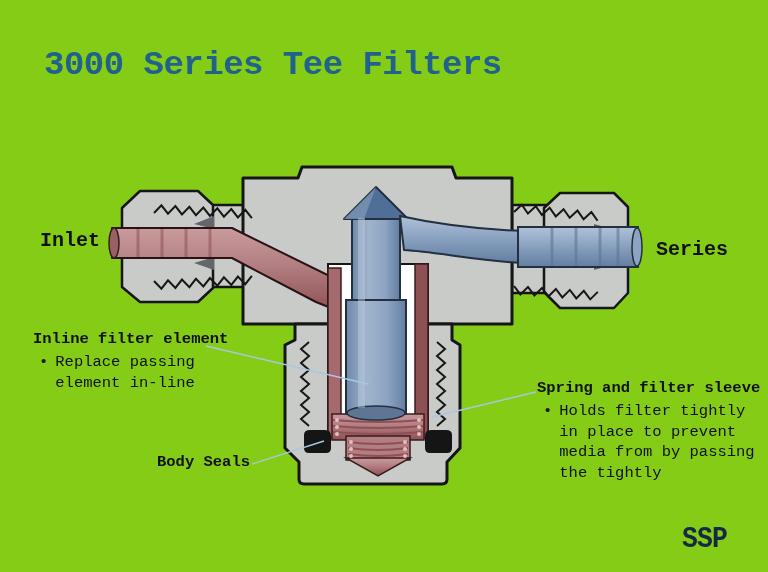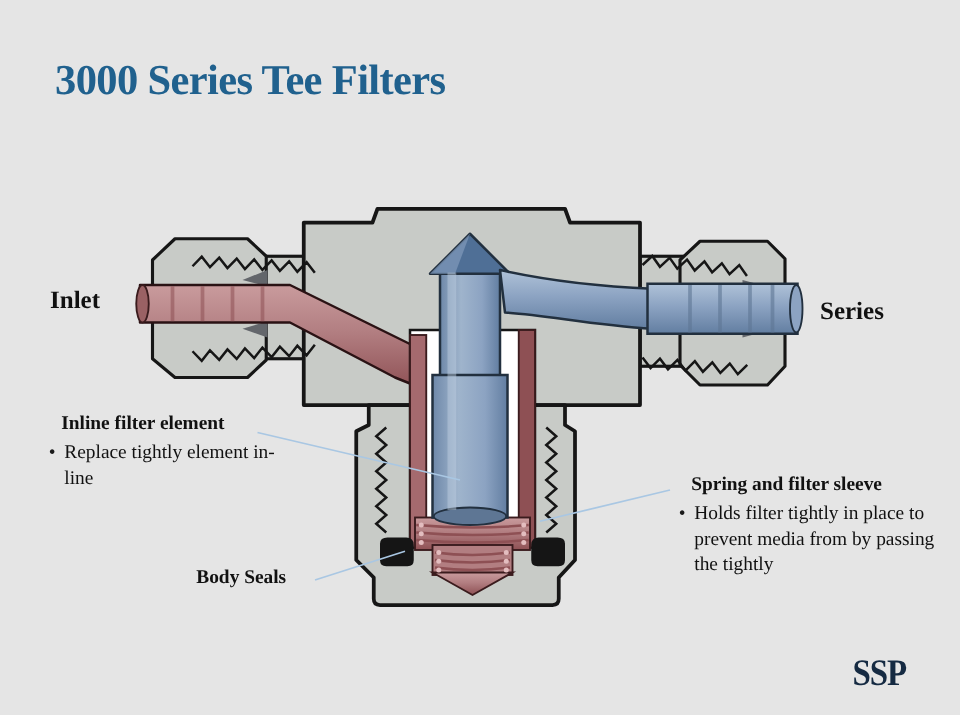--- a/index.html
+++ b/index.html
@@ -1,27 +1,27 @@
 <!DOCTYPE html>
 <html><head>
 <meta charset="utf-8">
 <style>
   html,body{margin:0;padding:0;background:#ffffff;}
   #slide{
-    position:relative;width:768px;height:572px;background:#e5e5e5;overflow:hidden;
-    font-family:Liberation Serif, serif;color:#1a1a1a;
+    position:relative;width:768px;height:572px;background:#84cc16;overflow:hidden;
+    font-family:Liberation Mono, monospace;color:#1a1a1a;
   }
   .abs{position:absolute;}
   #title{
     left:44px;top:46px;font-size:34px;font-weight:700;letter-spacing:-0.5px;
     color:#20618E;white-space:nowrap;
   }
   .port-label{font-size:20px;font-weight:700;color:#111;white-space:nowrap;}
   .callout{line-height:1.3;}
-  .callout .head{font-size:15.5px;font-weight:700;color:#111;margin-left:16px;}
+  .callout .head{font-size:15.5px;font-weight:700;color:#111;}
   .bullet-row{display:flex;align-items:flex-start;margin-top:3px;}
   .bullet-row .dot{font-size:15.5px;margin:0 7px 0 6px;line-height:1.32;}
   .bullet-row .txt{font-size:15.5px;line-height:1.32;color:#111;}
   #inline-callout{left:33px;top:329px;width:196px;}
   #spring-callout{left:537px;top:378px;width:228px;}
   #bodyseals-label{left:157px;top:453px;font-size:15.5px;font-weight:700;color:#111;}
   #logo{
     left:682px;top:522px;font-size:30px;font-weight:800;color:#152A42;
     transform:scaleX(.88);transform-origin:left center;letter-spacing:-1px;
   }
@@ -165,21 +165,21 @@
   </svg>
 
   <div class="abs port-label" style="left:40px;top:229px;text-align:right;">Inlet</div>
 
   <div class="abs port-label" style="left:656px;top:238px;">Series</div>
 
   <div id="inline-callout" class="abs callout">
     <div class="head">Inline filter element</div>
     <div class="bullet-row">
       <span class="dot">•</span>
-      <span class="txt">Replace tightly element in-line</span>
+      <span class="txt">Replace passing element in-line</span>
     </div>
   </div>
 
   <div id="spring-callout" class="abs callout">
     <div class="head">Spring and filter sleeve</div>
     <div class="bullet-row">
       <span class="dot">•</span>
       <span class="txt">Holds filter tightly in place to prevent media from by passing the tightly</span>
     </div>
   </div>

